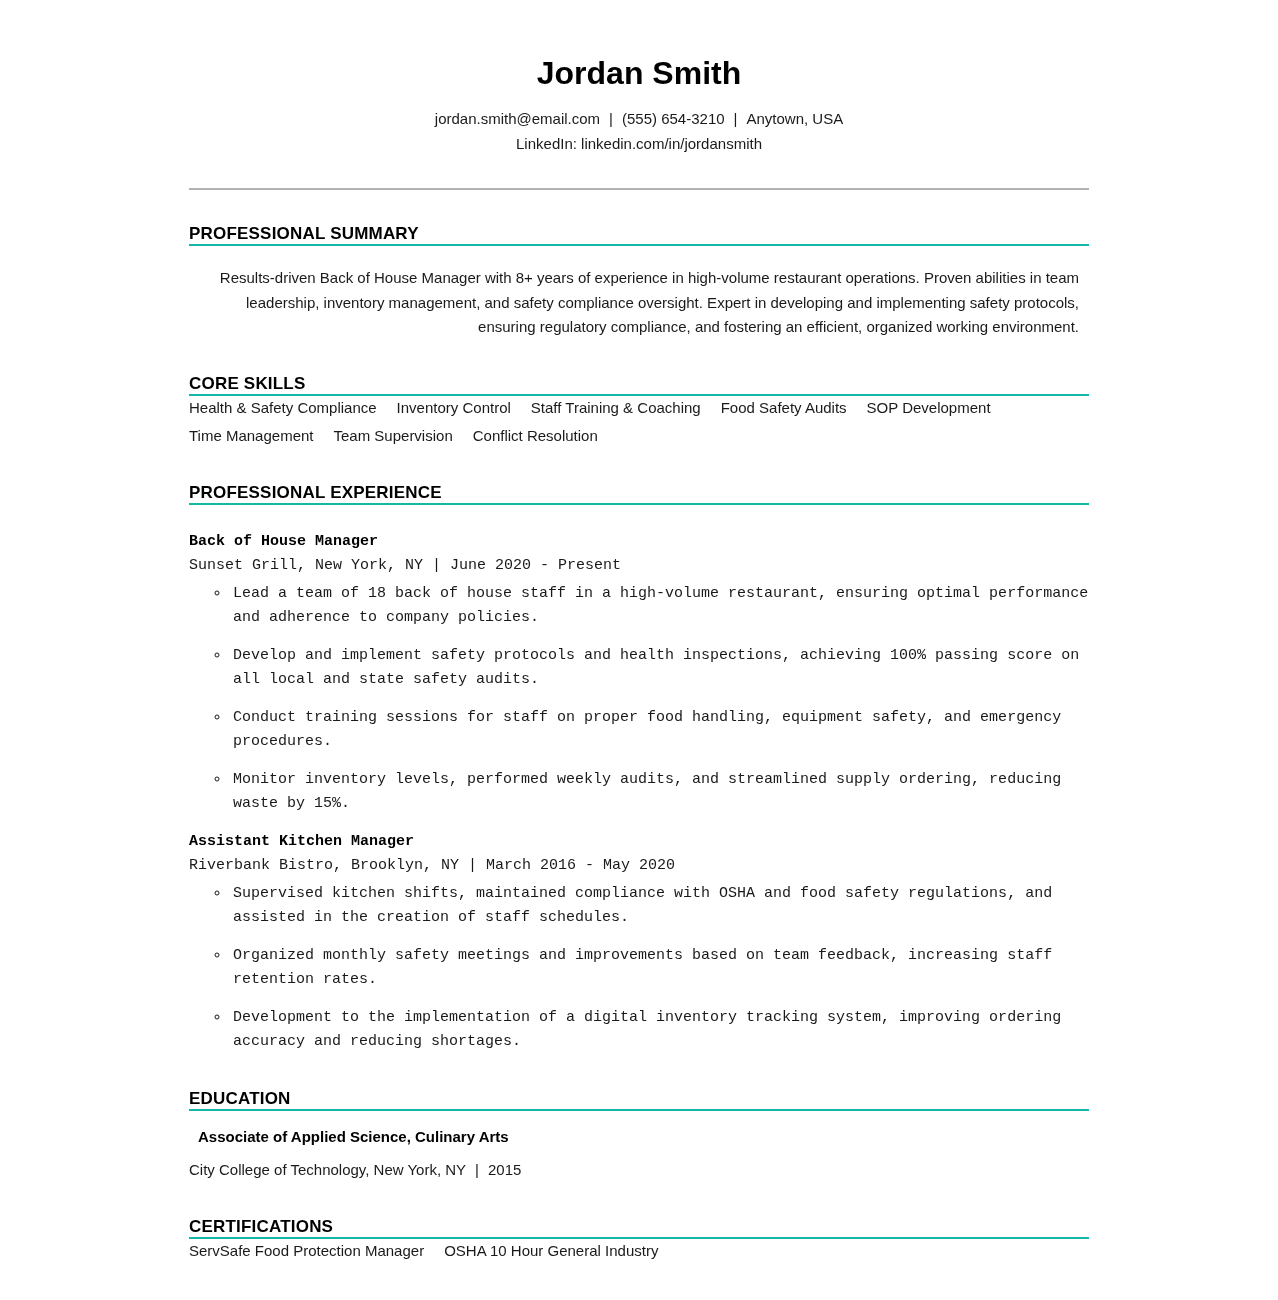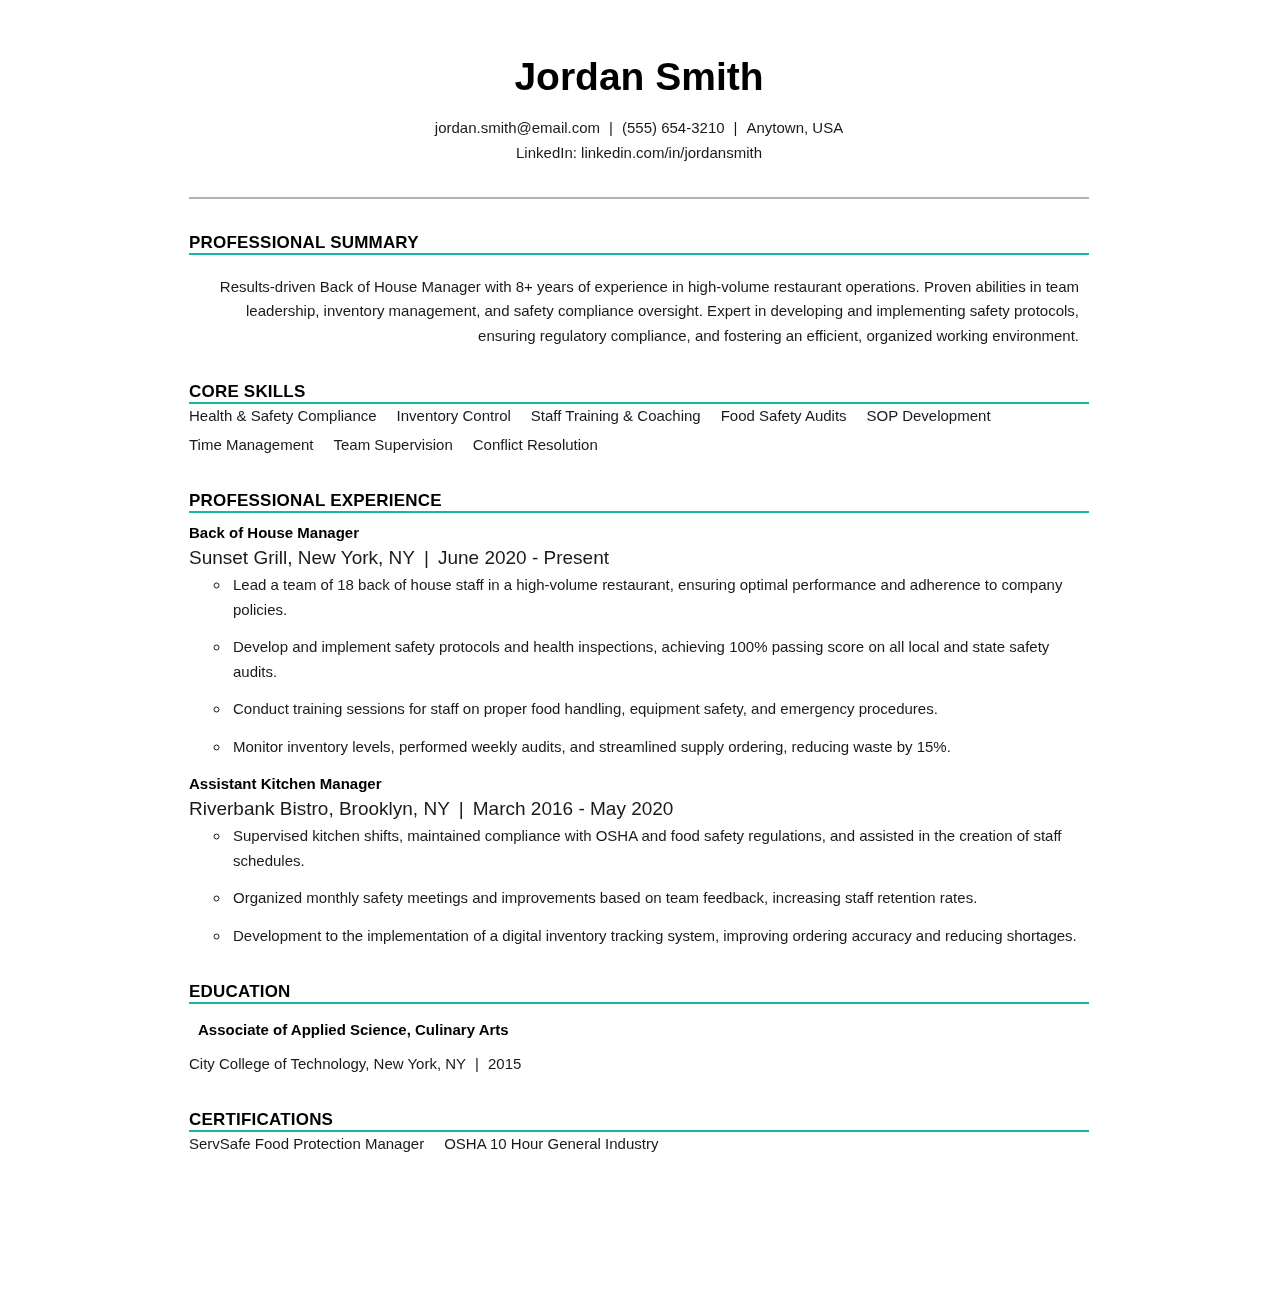--- a/index.html
+++ b/index.html
@@ -19,21 +19,21 @@
     padding-bottom: 60px;
   }
   
   .resume-header {
     text-align: center;
     padding-bottom: 32px;
     border-bottom: 2px solid #b3b3b3;
   }
   .name {
     margin: 0 0 14px 0;
-    font-size: 39px;
+    font-size: 32px;
     font-weight: bold;
     color: #000000;
     line-height: 1.2;
   }
   .contact-line {
     font-size: 15px;
     line-height: 25px;
     color: #1a1a1a;
   }
   .sep { margin: 0 9px; color: #1a1a1a; }
@@ -62,21 +62,21 @@
   
   .job { margin-top: 0; }
   .job + .job { margin-top: 8px; }
   .job-title {
     margin: 0;
     font-size: 15px;
     font-weight: bold;
     color: #000000;
     line-height: 24.5px;
   }
-  .job-meta { font-size: 19px; line-height: 24.5px; }
+  .job-meta { font-size: 15px; line-height: 24.5px; }
   .bullets {
     margin: 3px 0 0 0;
     padding-left: 41px;
     list-style-type: circle;
   }
   .bullets li {
     padding-left: 3px;
     margin-bottom: 13px;
   }
   .bullets li:last-child { margin-bottom: 13px; }
@@ -121,21 +121,21 @@
       <span>Food Safety Audits</span>
       <span>SOP Development</span>
       <span>Time Management</span>
       <span>Team Supervision</span>
       <span>Conflict Resolution</span>
     </div>
   </section>
 
   <section>
     <h2 class="section-heading">PROFESSIONAL EXPERIENCE</h2>
-    <div class="section-body" style="margin-top: 8px;">
+    <div class="section-body" style="margin-top: 25px; font-family: Liberation Mono, monospace;">
 
       <div class="job">
         <p class="job-title">Back of House Manager</p>
         <div class="job-meta">
           <span>Sunset Grill, New York, NY</span><span class="sep">|</span><span>June 2020 - Present</span>
         </div>
         <ul class="bullets">
           <li>Lead a team of 18 back of house staff in a high-volume restaurant, ensuring optimal performance and adherence to company policies.</li>
           <li>Develop and implement safety protocols and health inspections, achieving 100% passing score on all local and state safety audits.</li>
           <li>Conduct training sessions for staff on proper food handling, equipment safety, and emergency procedures.</li>

